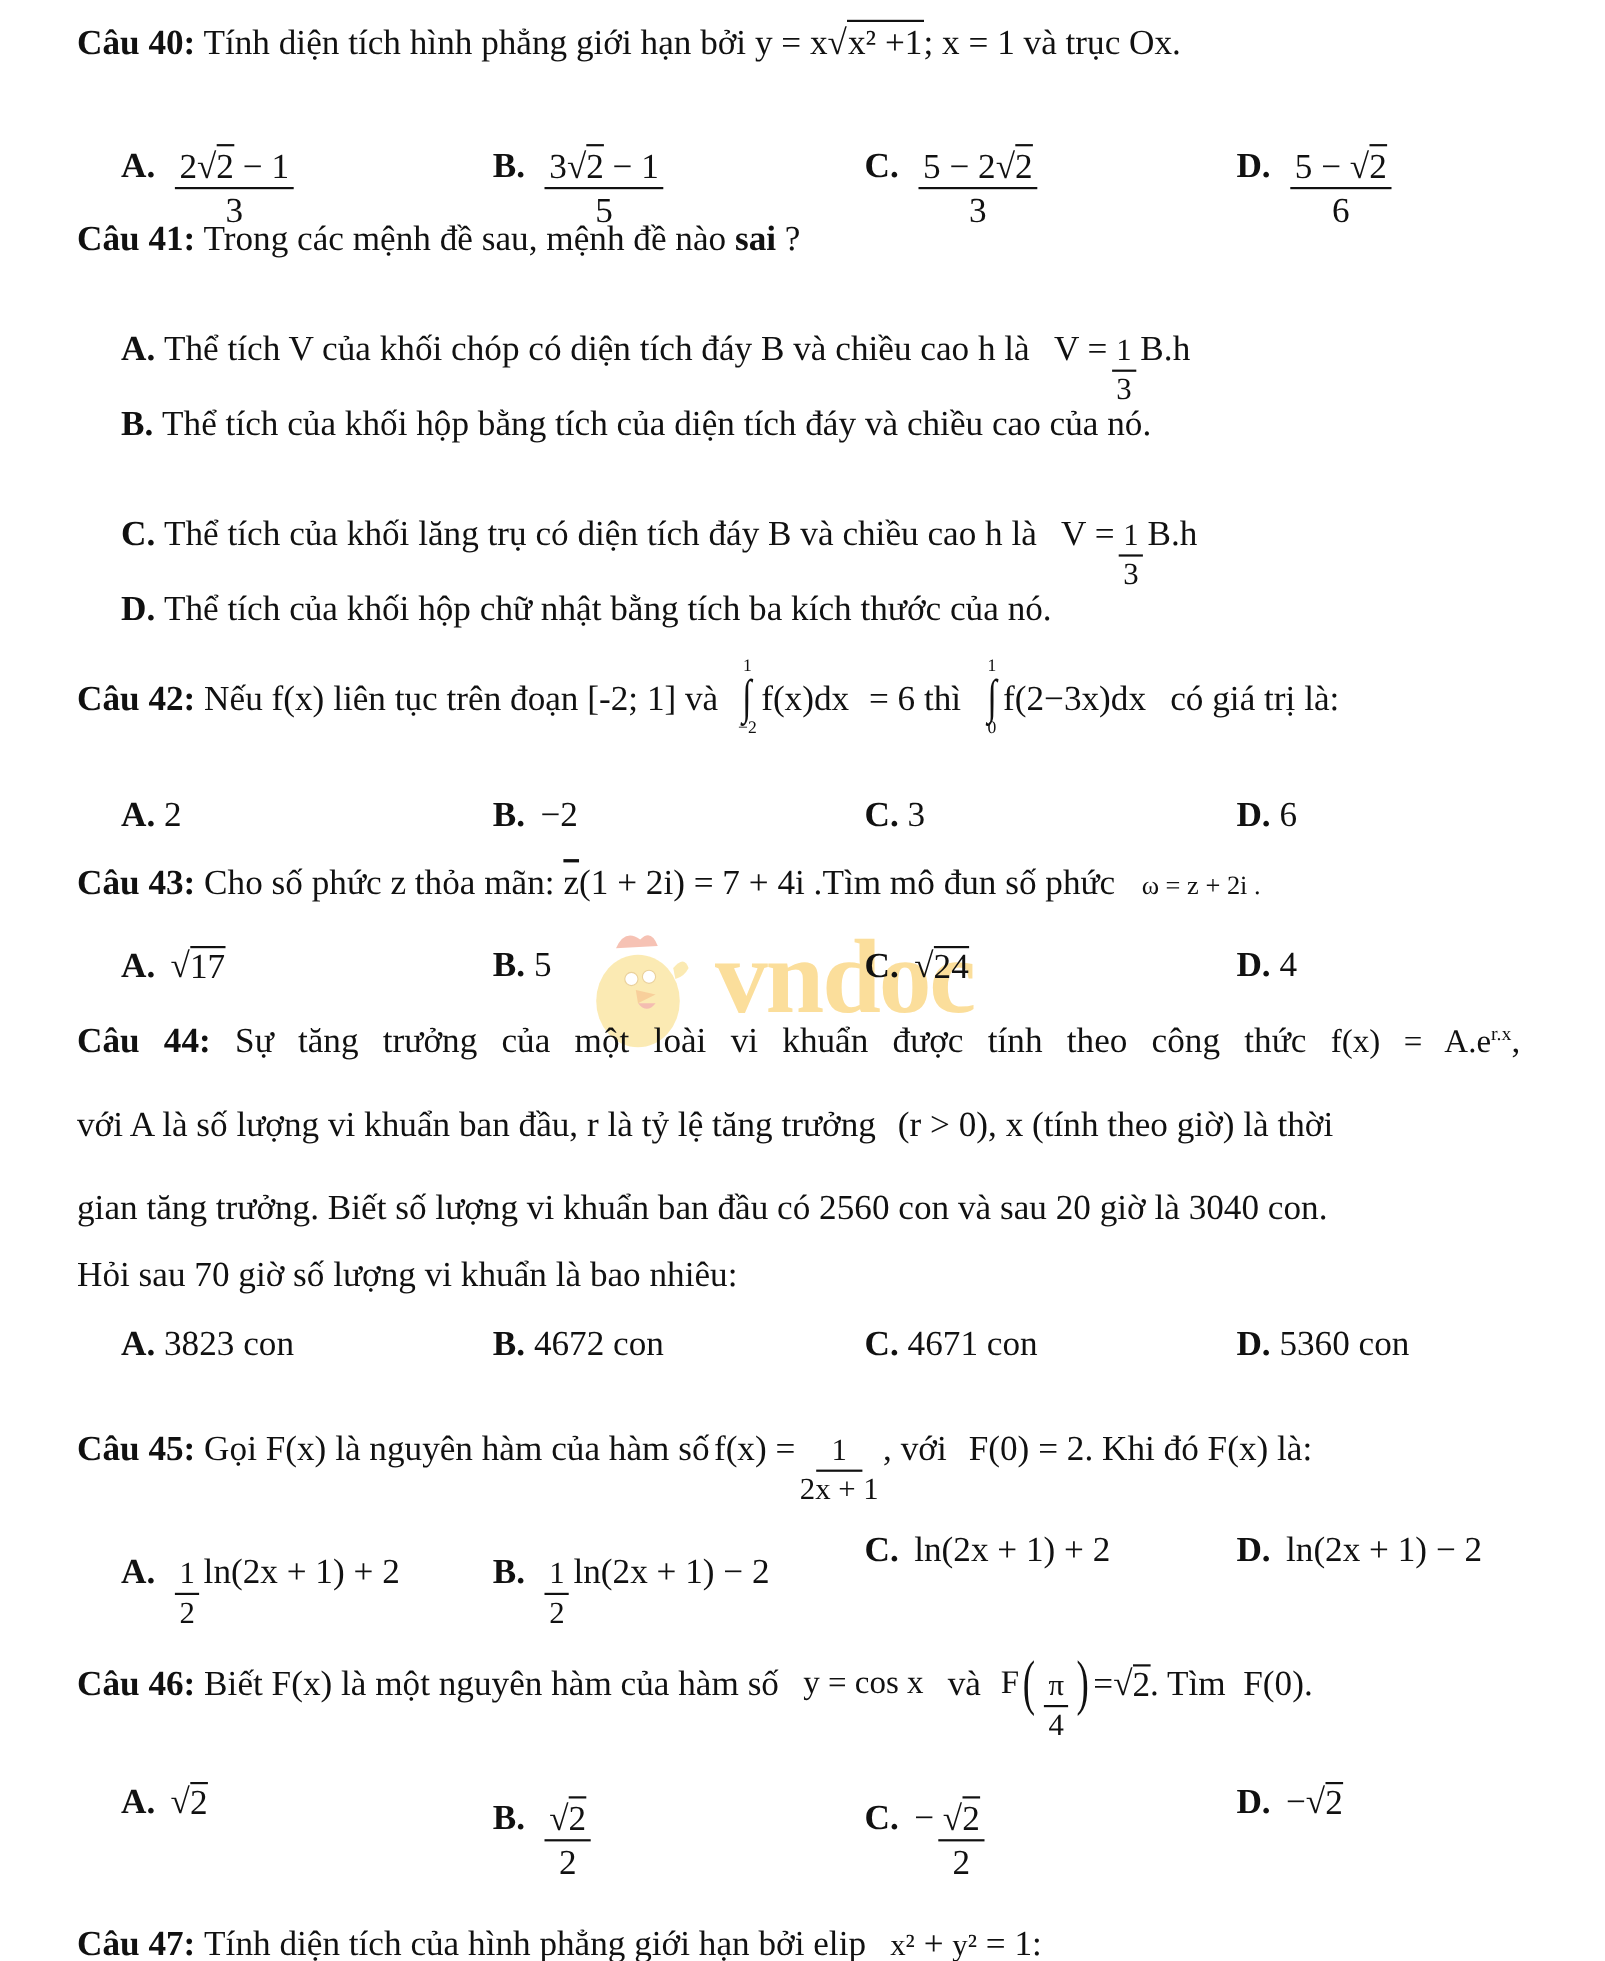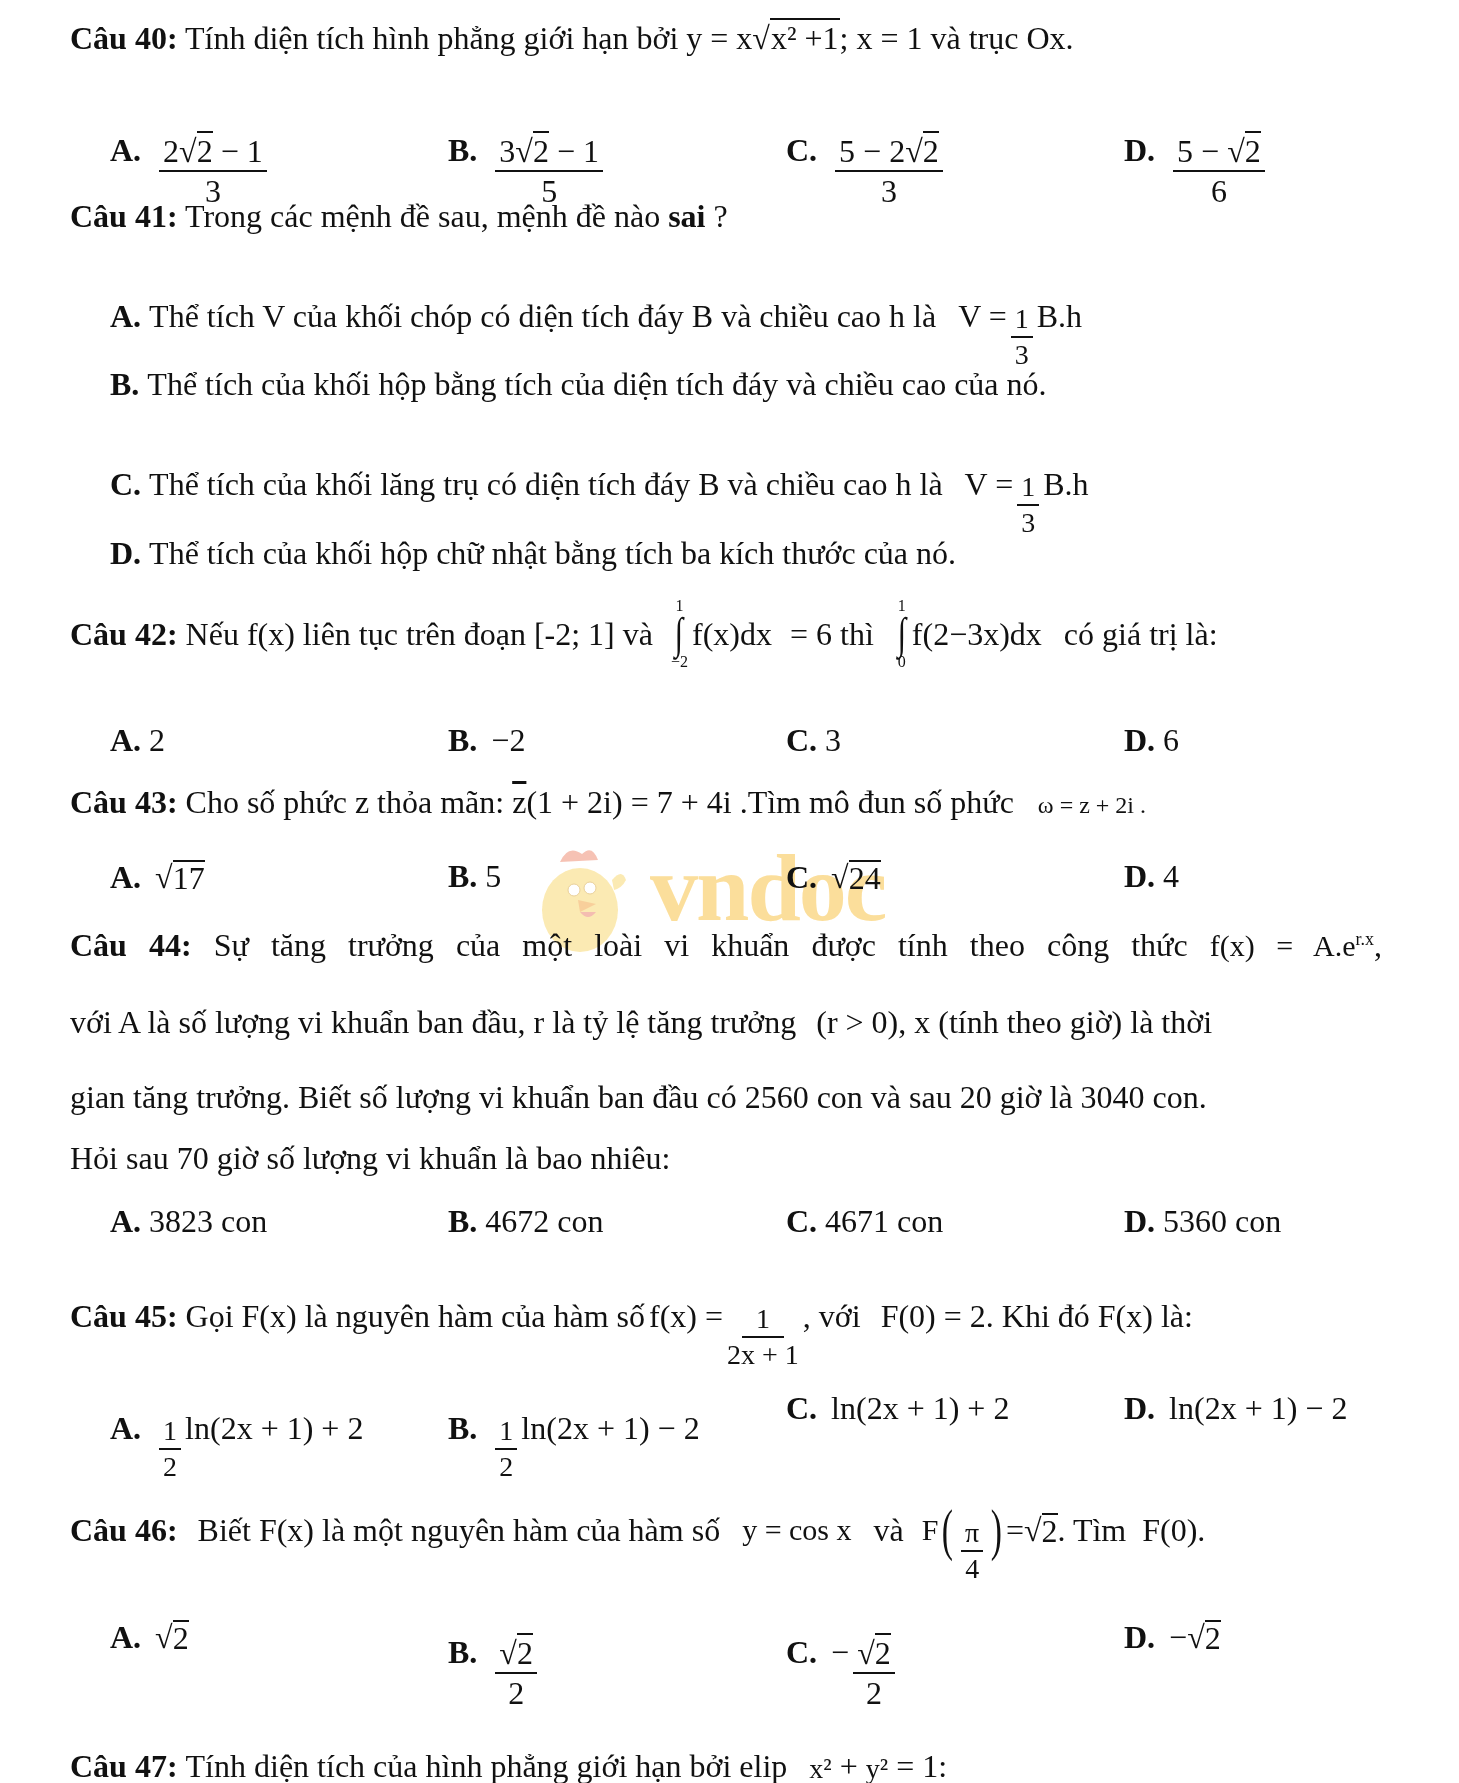--- a/index.html
+++ b/index.html
@@ -221,21 +221,21 @@
 <div class="opt" style="left:786px;top:1392px;">
     <span class="lbl">C.</span>
     <span>ln(2x + 1) + 2</span>
   </div>
 <div class="opt" style="left:1124px;top:1392px;">
     <span class="lbl">D.</span>
     <span>ln(2x + 1) − 2</span>
   </div>
 
 <div class="opt" style="left:70px;top:1476px;">
-  <span class="b" style="margin-right:20px">Câu 46:</span>
+  <span class="b" style="margin-right:8px">Câu 46:</span>
   <span>Biết F(x) là một nguyên hàm của hàm số</span>
   <span style="margin-left:22px;font-size:30px">y = cos x</span>
   <span style="margin-left:22px;margin-right:18px">và</span>
   <span style="font-size:30px">F</span>
   <span class="bigparen">(</span><span class="frac sm">
       <span class="num">π</span>
       <span class="den">4</span>
     </span><span class="bigparen">)</span>
   <span>=</span>√<span style="border-top:2px solid #111">2</span>
   <span>. Tìm</span>

